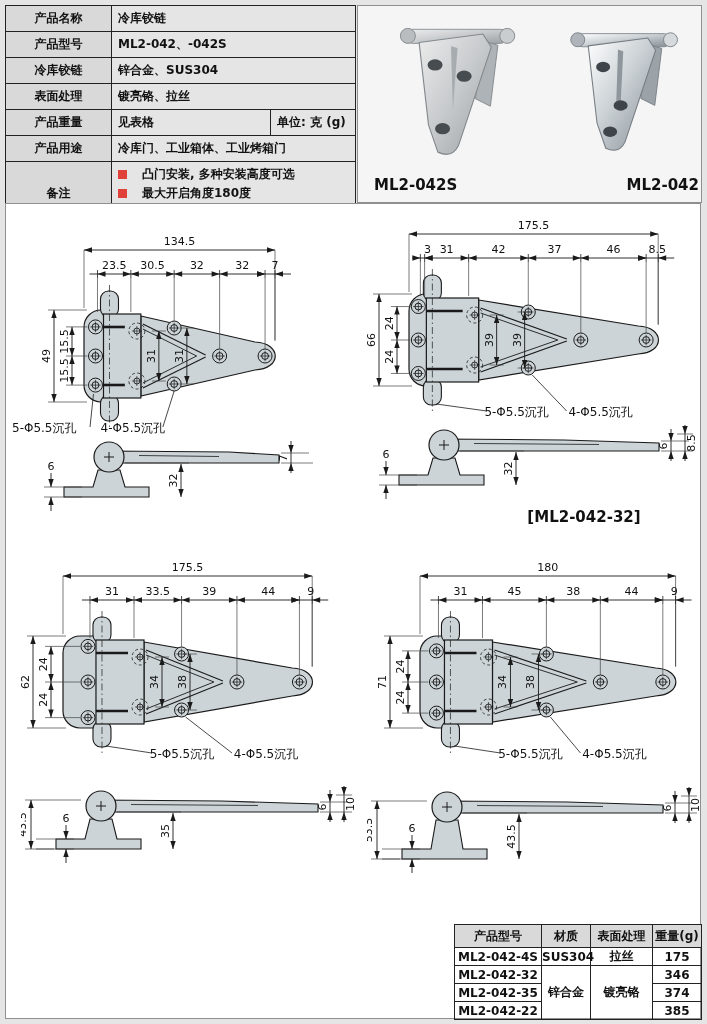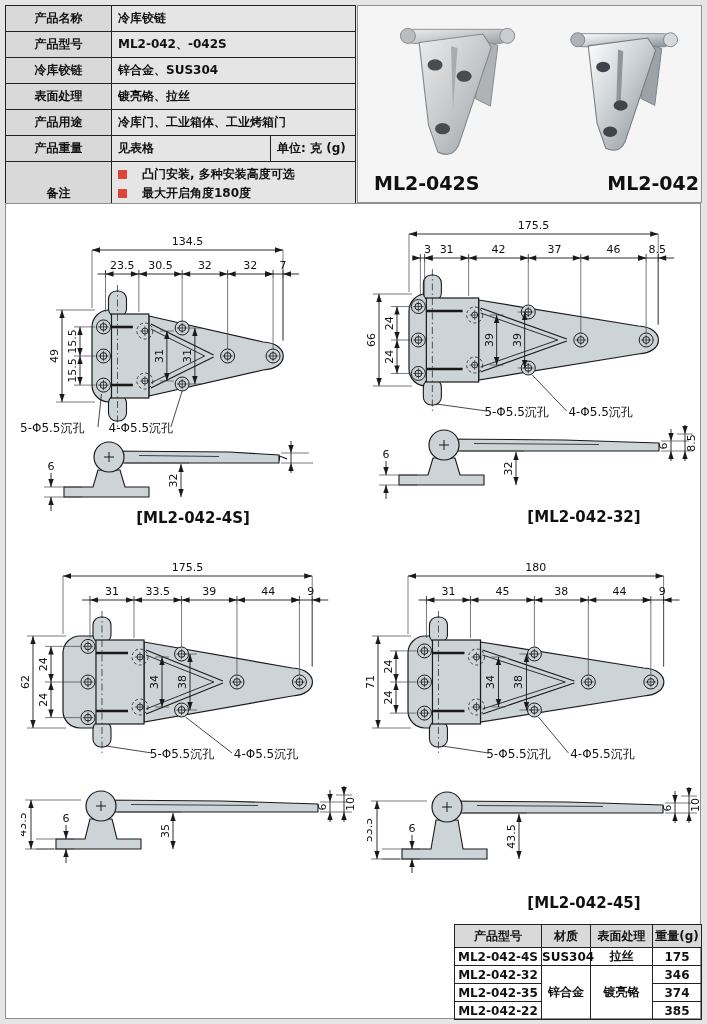--- a/index.html
+++ b/index.html
@@ -9,21 +9,21 @@
   table.spec{position:absolute;left:5px;top:5px;width:350px;border-collapse:collapse;table-layout:fixed;}
   table.spec td{border:1.4px solid #222;font-size:12px;font-weight:600;padding:0 6px;color:#111;}
   table.spec td.lbl{background:#d9d9d9;text-align:center;width:106px;}
   table.spec tr.r{height:26px;}
   table.spec tr.notes-row{height:63px;}
   .note-line{display:flex;align-items:center;gap:15px;line-height:19px;white-space:nowrap;}
   .red-sq{display:inline-block;width:9px;height:9px;background:#e0423a;flex:0 0 auto;}
   
   .photo-box{position:absolute;left:357px;top:5px;width:345px;height:198px;background:#f5f5f5;
              border:1px solid #8f8f8f;box-sizing:border-box;}
-  .photo-label{position:absolute;bottom:8px;font-size:19px;font-weight:600;color:#111;margin-top:48px;}
+  .photo-label{position:absolute;bottom:8px;font-size:15px;font-weight:600;color:#111;margin-top:48px;}
   .photo-label.left{left:16px;}
   .photo-label.right{right:2px;}
   .photo{position:absolute;top:8px;}
   .photo.p1{left:18px;}
   .photo.p2{left:190px;}
   
   .drawing-section{position:absolute;left:5px;top:203px;width:696px;height:816px;
                    border:1px solid #8f8f8f;box-sizing:border-box;background:#fff;}
   .dwg{position:absolute;text-decoration:underline;}
   .dwg-label{position:absolute;width:200px;text-align:center;font-size:15px;font-weight:600;color:#111;}
@@ -56,27 +56,27 @@
     </tr>
     <tr class="r">
       <td class="lbl">冷库铰链</td>
       <td colspan="2">锌合金、SUS304</td>
     </tr>
     <tr class="r">
       <td class="lbl">表面处理</td>
       <td colspan="2">镀亮铬、拉丝</td>
     </tr>
     <tr class="r">
-      <td class="lbl">产品用途</td>
-      <td colspan="2">冷库门、工业箱体、工业烤箱门</td>
-    </tr>
-    <tr class="r">
       <td class="lbl">产品重量</td>
       <td>见表格</td>
       <td>单位: 克 (g)</td>
+    </tr>
+    <tr class="r">
+      <td class="lbl">产品用途</td>
+      <td colspan="2">冷库门、工业箱体、工业烤箱门</td>
     </tr>
     <tr class="notes-row">
       <td class="lbl">备注</td>
       <td colspan="2">
         <div class="note-line">
               <span class="red-sq"></span>
               <span>凸门安装, 多种安装高度可选</span>
             </div>
         <div class="note-line">
               <span class="red-sq"></span>
@@ -126,21 +126,21 @@
       <path d="M80,34 L86,36 L83,96 L78,96 Z" fill="#8f969c"></path>
       <ellipse cx="63" cy="54" rx="8" ry="6" fill="#3f444a"></ellipse>
       <ellipse cx="83" cy="98" rx="8" ry="6" fill="#3f444a"></ellipse>
       <ellipse cx="71" cy="128" rx="8" ry="6" fill="#3f444a"></ellipse>
     </svg>
     <div class="photo-label left">ML2-042S</div>
     <div class="photo-label right">ML2-042</div>
   </div>
 
   <div class="drawing-section">
-    <div class="dwg" id="top0" style="left:12px;top:30px;"><svg width="295" height="210" viewBox="0 0 295 210">
+    <div class="dwg" id="top0" style="left:4px;top:30px;"><svg width="295" height="210" viewBox="0 0 295 210">
           <path d="M 130.86 82 L 244.99 108 C 271.99 109 271.99 135 244.99 136 L 130.86 162 Z" fill="#ccd4d8" stroke="#1a1a1a" stroke-width="1.2"></path>
           <rect x="74" y="76" width="35.49000000000001" height="92" rx="17" fill="#ccd4d8" stroke="#1a1a1a" stroke-width="1.2"></rect>
           <rect x="90.49000000000001" y="57" width="18" height="26" rx="8" fill="#ccd4d8" stroke="#1a1a1a" stroke-width="1.1"></rect>
           <rect x="90.49000000000001" y="161" width="18" height="26" rx="8" fill="#ccd4d8" stroke="#1a1a1a" stroke-width="1.1"></rect>
           <rect x="93.49000000000001" y="80" width="37.370000000000005" height="84" fill="#ccd4d8" stroke="#1a1a1a" stroke-width="1.2"></rect>
           <line x1="93.49000000000001" y1="93" x2="114.86000000000001" y2="93" stroke="#1a1a1a" stroke-width="2.6"></line>
           <line x1="93.49000000000001" y1="151" x2="114.86000000000001" y2="151" stroke="#1a1a1a" stroke-width="2.6"></line>
           <line x1="99.49000000000001" y1="51" x2="99.49000000000001" y2="193" stroke="#1a1a1a" stroke-width="0.7" stroke-dasharray="7 3 1.5 3"></line>
           <line x1="132.86" y1="90" x2="195.61" y2="121" stroke="#1a1a1a" stroke-width="1.1"></line>
           <line x1="132.86" y1="154" x2="195.61" y2="123" stroke="#1a1a1a" stroke-width="1.1"></line>
@@ -269,21 +269,20 @@
           <polygon points="152,27 149.3,35 154.7,35" fill="#1a1a1a"></polygon>
           <polygon points="152,60 149.3,52 154.7,52" fill="#1a1a1a"></polygon>
           <text x="148" y="43.5" font-size="11" fill="#111" text-anchor="middle" transform="rotate(-90 148 43.5)">32</text>
           <line x1="262" y1="4" x2="262" y2="36" stroke="#1a1a1a" stroke-width="0.9"></line>
           <polygon points="262,16 259.3,8 264.7,8" fill="#1a1a1a"></polygon>
           <polygon points="262,26 259.3,34 264.7,34" fill="#1a1a1a"></polygon>
           <line x1="252" y1="16" x2="280" y2="16" stroke="#444" stroke-width="0.7"></line>
           <line x1="252" y1="26" x2="284" y2="26" stroke="#444" stroke-width="0.7"></line>
           <text x="258" y="21" font-size="11" fill="#111" text-anchor="middle" transform="rotate(-90 258 21)">7</text>
         </svg></div>
-    <div class="dwg-label" style="left:87px;top:305px;">[ML2-042-4S]</div>
 
     <div class="dwg" id="top1" style="left:357px;top:14px;"><svg width="326" height="210" viewBox="0 0 326 210">
           <path d="M 115.63999999999999 82 L 275.21 108 C 302.21 109 302.21 135 275.21 136 L 115.63999999999999 162 Z" fill="#ccd4d8" stroke="#1a1a1a" stroke-width="1.2"></path>
           <rect x="46" y="76" width="33.359999999999985" height="92" rx="17" fill="#ccd4d8" stroke="#1a1a1a" stroke-width="1.2"></rect>
           <rect x="60.359999999999985" y="57" width="18" height="26" rx="8" fill="#ccd4d8" stroke="#1a1a1a" stroke-width="1.1"></rect>
           <rect x="60.359999999999985" y="161" width="18" height="26" rx="8" fill="#ccd4d8" stroke="#1a1a1a" stroke-width="1.1"></rect>
           <rect x="63.359999999999985" y="80" width="52.28" height="84" fill="#ccd4d8" stroke="#1a1a1a" stroke-width="1.2"></rect>
           <line x1="63.359999999999985" y1="93" x2="99.63999999999999" y2="93" stroke="#1a1a1a" stroke-width="2.6"></line>
           <line x1="63.359999999999985" y1="151" x2="99.63999999999999" y2="151" stroke="#1a1a1a" stroke-width="2.6"></line>
           <line x1="69.35999999999999" y1="51" x2="69.35999999999999" y2="193" stroke="#1a1a1a" stroke-width="0.7" stroke-dasharray="7 3 1.5 3"></line>
@@ -581,21 +580,21 @@
           <line x1="315" y1="9" x2="331" y2="9" stroke="#444" stroke-width="0.7"></line>
           <text x="333" y="18" font-size="11" fill="#111" text-anchor="middle" transform="rotate(-90 333 18)">10</text>
           <line x1="4" y1="14" x2="60" y2="14" stroke="#444" stroke-width="0.7"></line>
           <line x1="4" y1="63" x2="33" y2="63" stroke="#444" stroke-width="0.7"></line>
           <line x1="10" y1="14" x2="10" y2="63" stroke="#1a1a1a" stroke-width="0.9"></line>
           <polygon points="10,14 7.3,22 12.7,22" fill="#1a1a1a"></polygon>
           <polygon points="10,63 7.3,55 12.7,55" fill="#1a1a1a"></polygon>
           <text x="5" y="38.5" font-size="11" fill="#111" text-anchor="middle" transform="rotate(-90 5 38.5)">43.5</text>
         </svg></div>
 
-    <div class="dwg" id="top3" style="left:356px;top:356px;"><svg width="332" height="210" viewBox="0 0 332 210">
+    <div class="dwg" id="top3" style="left:368px;top:356px;"><svg width="332" height="210" viewBox="0 0 332 210">
           <path d="M 118.48000000000003 82 L 281.6 108 C 308.6 109 308.6 135 281.6 136 L 118.48000000000003 162 Z" fill="#ccd4d8" stroke="#1a1a1a" stroke-width="1.2"></path>
           <rect x="46" y="76" width="40.460000000000036" height="92" rx="17" fill="#ccd4d8" stroke="#1a1a1a" stroke-width="1.2"></rect>
           <rect x="67.46000000000004" y="57" width="18" height="26" rx="8" fill="#ccd4d8" stroke="#1a1a1a" stroke-width="1.1"></rect>
           <rect x="67.46000000000004" y="161" width="18" height="26" rx="8" fill="#ccd4d8" stroke="#1a1a1a" stroke-width="1.1"></rect>
           <rect x="70.46000000000004" y="80" width="48.019999999999996" height="84" fill="#ccd4d8" stroke="#1a1a1a" stroke-width="1.2"></rect>
           <line x1="70.46000000000004" y1="93" x2="102.48000000000003" y2="93" stroke="#1a1a1a" stroke-width="2.6"></line>
           <line x1="70.46000000000004" y1="151" x2="102.48000000000003" y2="151" stroke="#1a1a1a" stroke-width="2.6"></line>
           <line x1="76.46000000000004" y1="51" x2="76.46000000000004" y2="193" stroke="#1a1a1a" stroke-width="0.7" stroke-dasharray="7 3 1.5 3"></line>
           <line x1="120.48000000000003" y1="90" x2="212.34000000000003" y2="121" stroke="#1a1a1a" stroke-width="1.1"></line>
           <line x1="120.48000000000003" y1="154" x2="212.34000000000003" y2="123" stroke="#1a1a1a" stroke-width="1.1"></line>
@@ -735,21 +734,20 @@
           <polygon points="322,26 319.3,34 324.7,34" fill="#1a1a1a"></polygon>
           <line x1="314" y1="9" x2="330" y2="9" stroke="#444" stroke-width="0.7"></line>
           <text x="332" y="18" font-size="11" fill="#111" text-anchor="middle" transform="rotate(-90 332 18)">10</text>
           <line x1="4" y1="14" x2="60" y2="14" stroke="#444" stroke-width="0.7"></line>
           <line x1="4" y1="72" x2="33" y2="72" stroke="#444" stroke-width="0.7"></line>
           <line x1="10" y1="14" x2="10" y2="72" stroke="#1a1a1a" stroke-width="0.9"></line>
           <polygon points="10,14 7.3,22 12.7,22" fill="#1a1a1a"></polygon>
           <polygon points="10,72 7.3,64 12.7,64" fill="#1a1a1a"></polygon>
           <text x="5" y="43" font-size="11" fill="#111" text-anchor="middle" transform="rotate(-90 5 43)">53.5</text>
         </svg></div>
-    <div class="dwg-label" style="left:478px;top:690px;">[ML2-042-45]</div>
 
     <table class="weight">
       <colgroup>
           <col style="width:87px">
           <col style="width:49px">
           <col style="width:62px">
           <col style="width:49px">
         </colgroup>
       <tbody>
           <tr>

